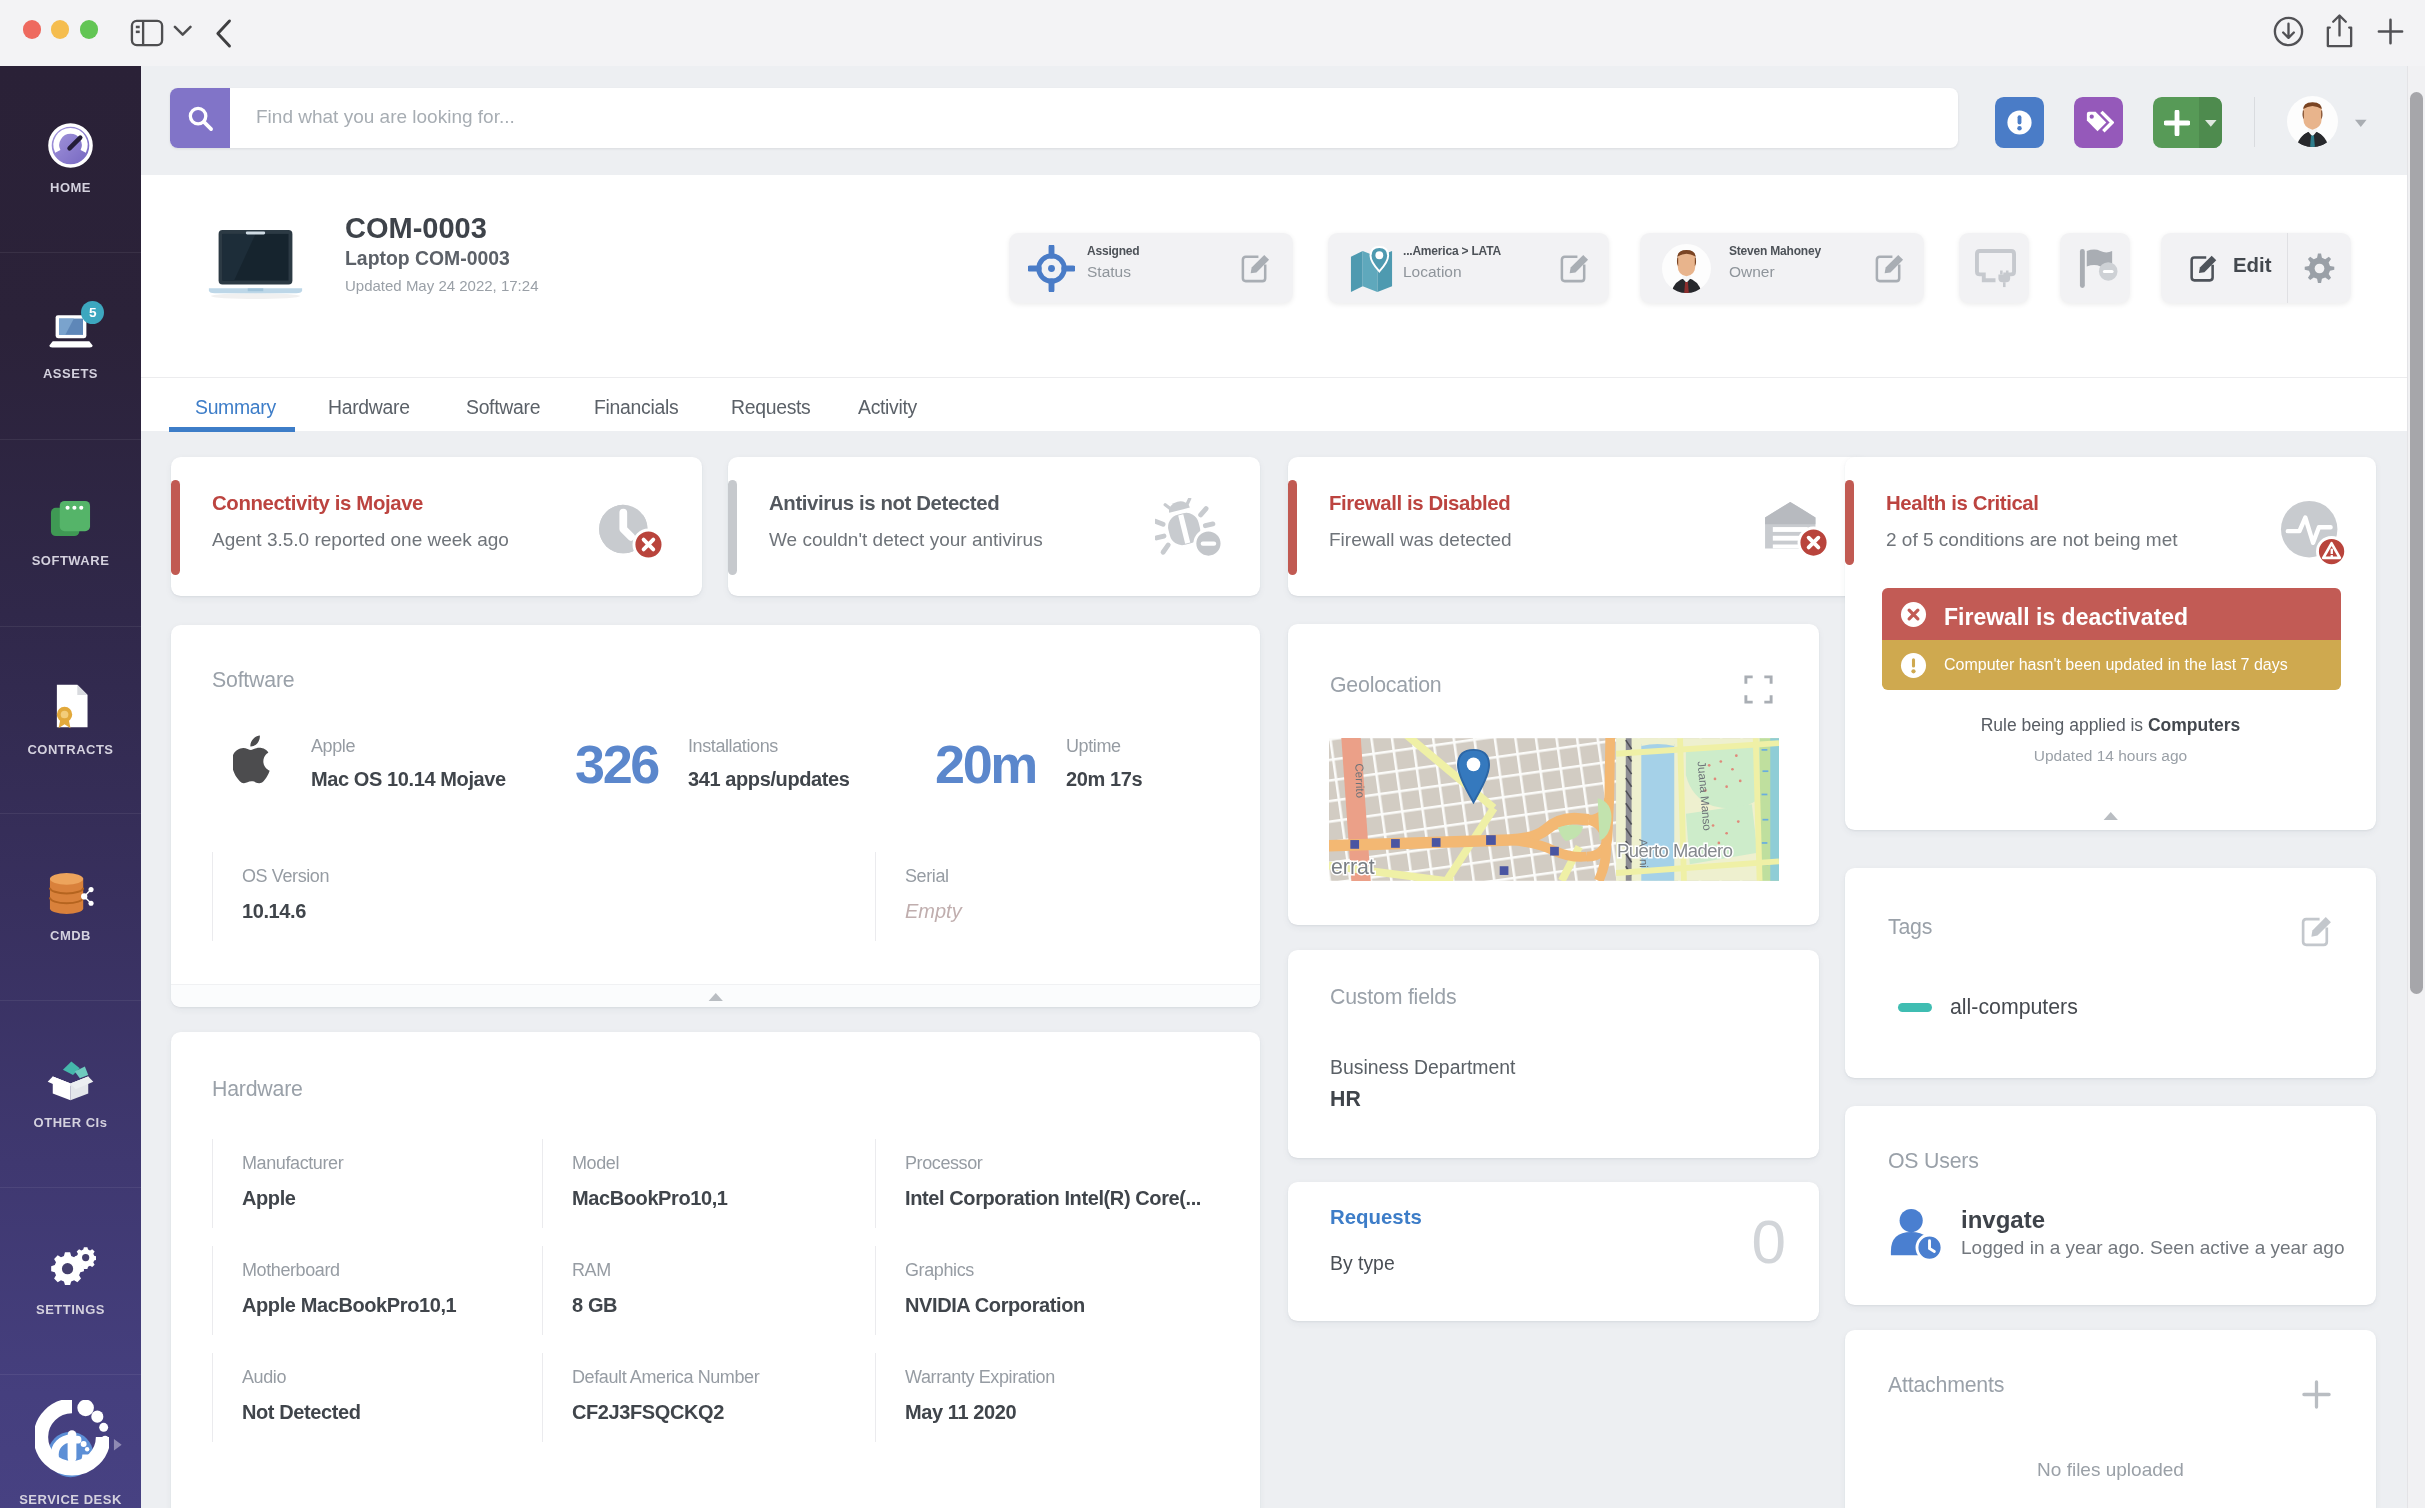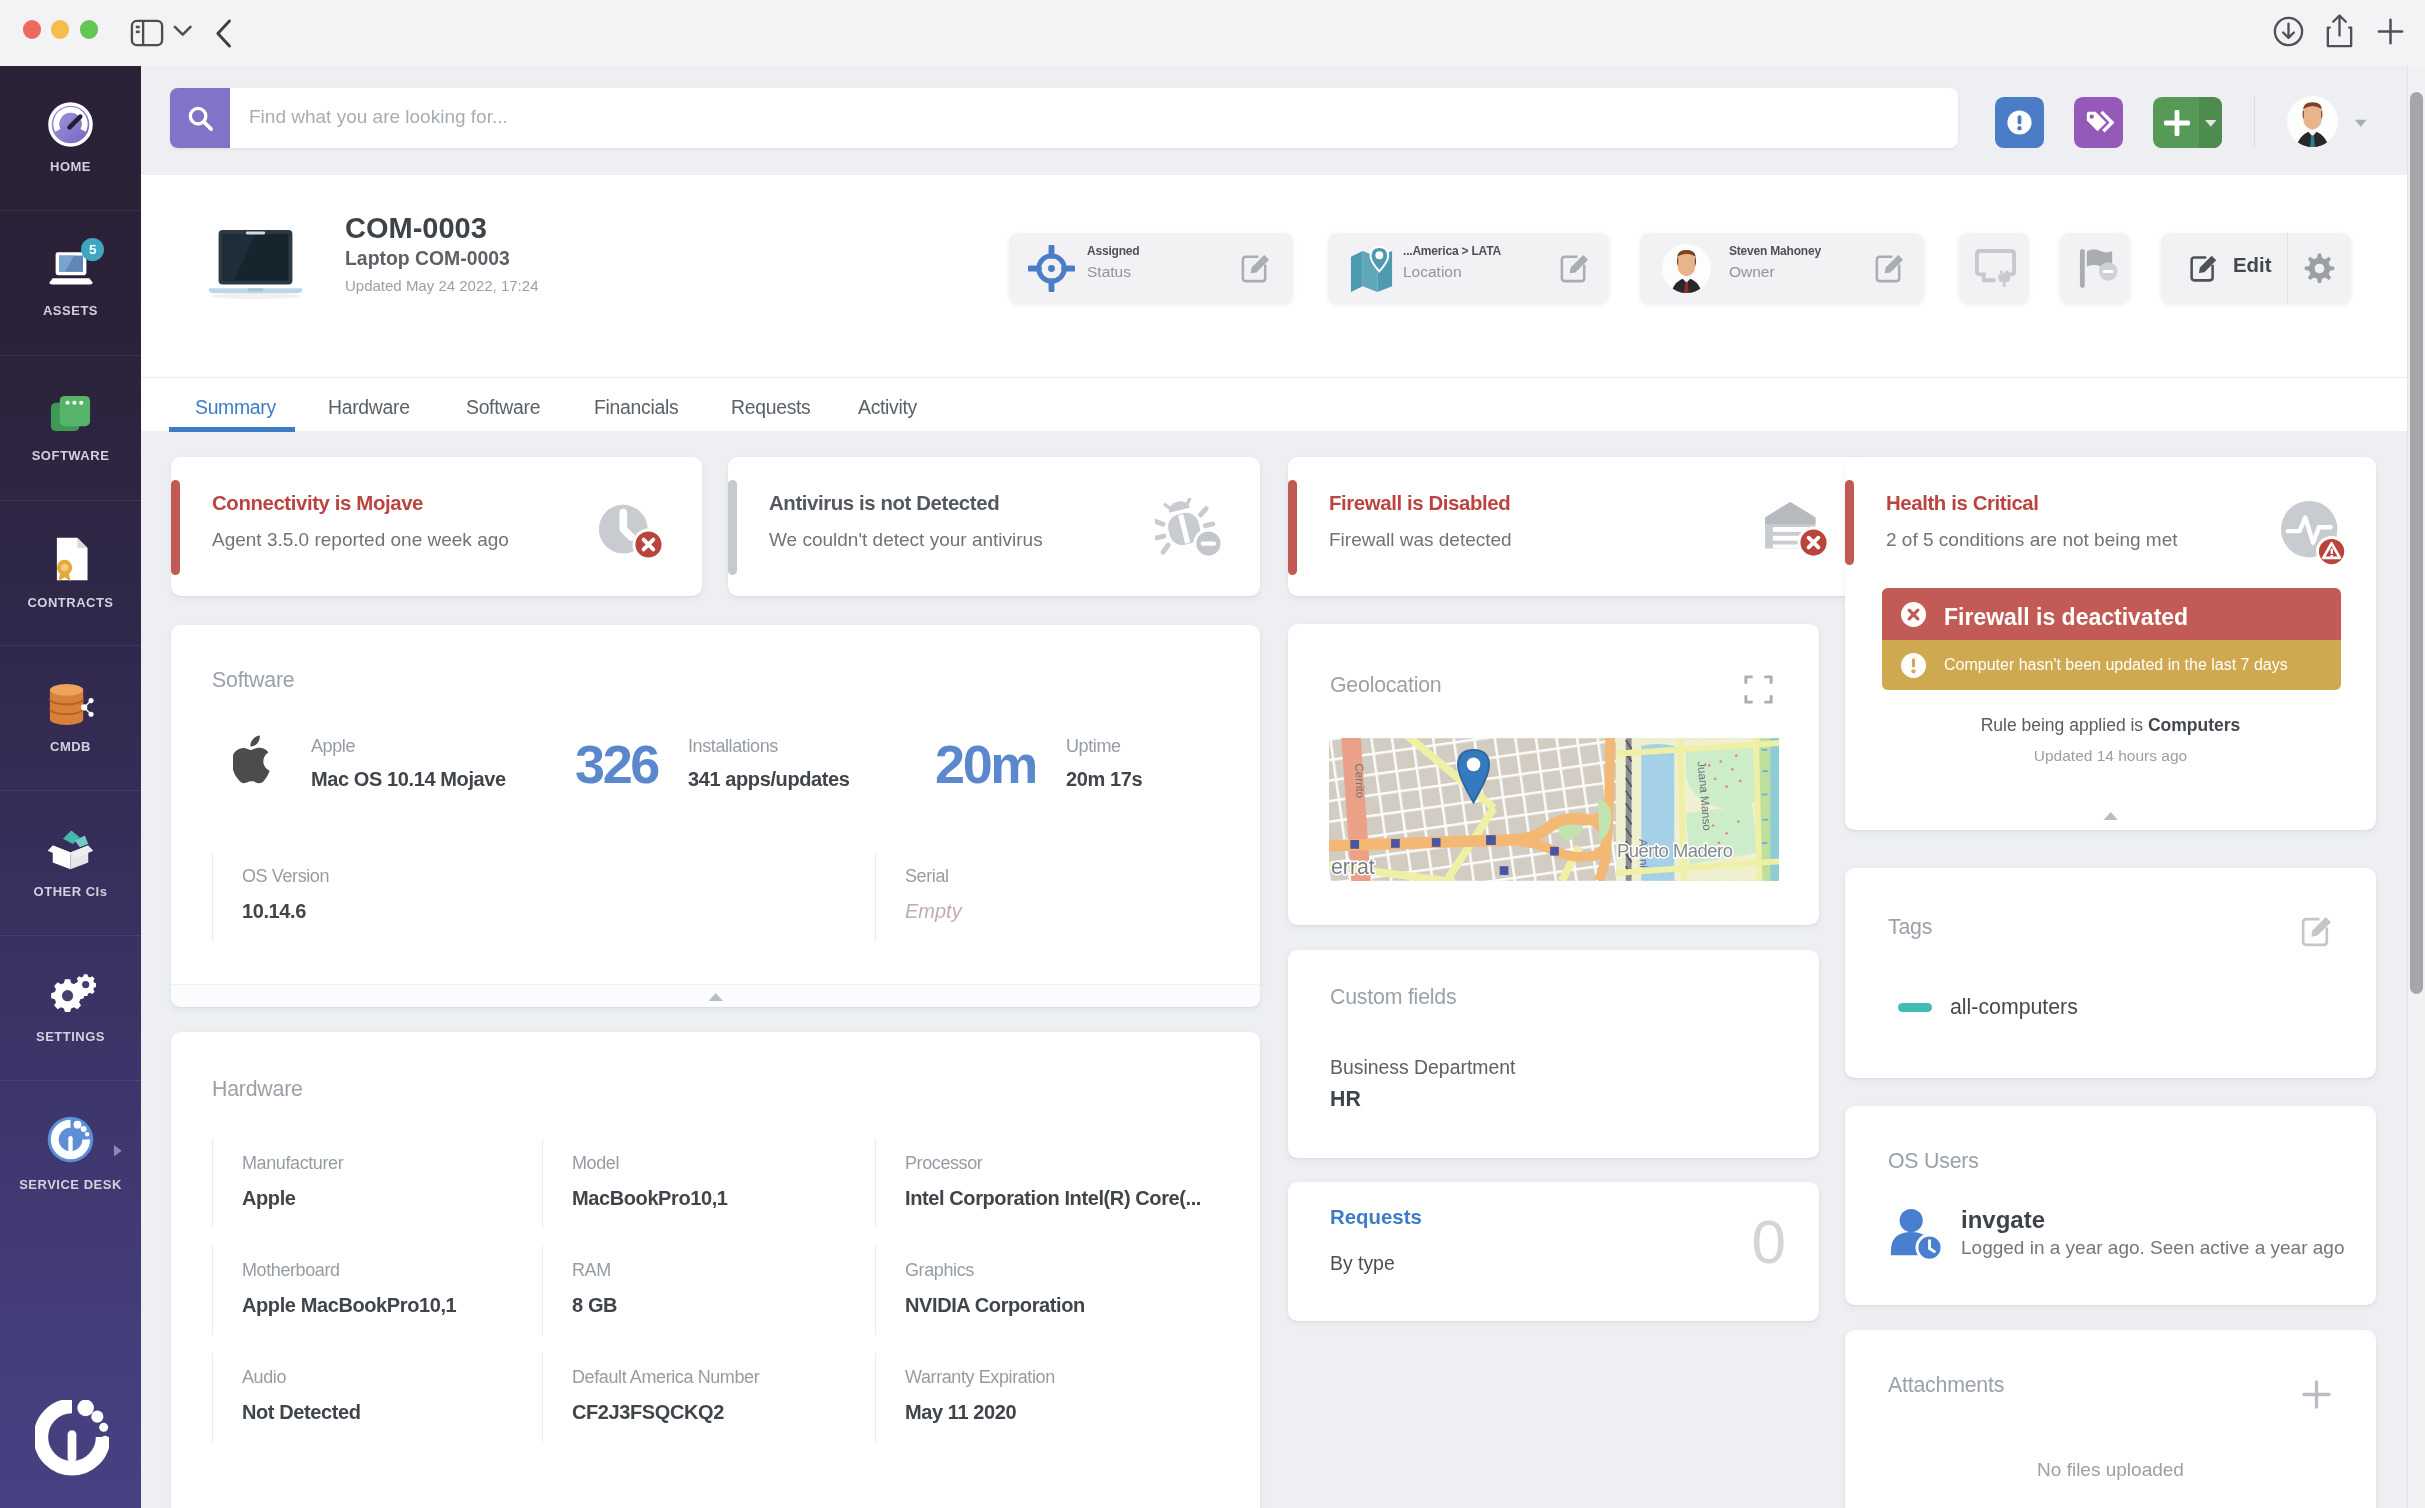--- a/index.html
+++ b/index.html
@@ -8,28 +8,28 @@
 .abs { position:absolute; }
 .card { position:absolute; background:#fff; border-radius:9.7px; box-shadow:0 1px 1.9px rgba(40,50,70,.07), 0 2.9px 7.8px rgba(40,50,70,.05); }
 
 
 #chrome { position:absolute; top:0; left:0; width:2426px; height:66px; background:#f3f3f5; }
 .tl { position:absolute; top:20.4px; width:18.4px; height:18.4px; border-radius:50%; }
 
 
 #sidebar { position:absolute; left:0; top:66px; width:141px; height:1443px;
   background:linear-gradient(180deg,#2a2137 0%, #2b2239 18%, #30284a 38%, #38305e 58%, #3f3870 76%, #453f7e 92%, #474182 100%); }
-.sbitem { width:141px; height:145px; display:flex; flex-direction:column; align-items:center; justify-content:center; border-bottom:1px solid rgba(255,255,255,0.07); }
+.sbitem { width:141px; height:187px; display:flex; flex-direction:column; align-items:center; justify-content:center; border-bottom:1px solid rgba(255,255,255,0.07); }
 .sblabel { margin-top:12.6px; font-size:13px; letter-spacing:0.5px; color:#d4d1de; font-weight:bold; }
 
 
 #searchstrip { position:absolute; left:141px; top:66px; width:2267px; height:109px; background:#edeff2; }
 #searchbar { position:absolute; left:29px; top:22px; width:1788px; height:60px; background:#fff; border-radius:7.8px; box-shadow:0 1px 2.9px rgba(0,0,0,.08); }
 #searchicon { position:absolute; left:0; top:0; width:60px; height:60px; background:#8174c8; border-radius:7.8px 0 0 7.8px; display:flex; align-items:center; justify-content:center; }
-#searchph { position:absolute; left:79px; top:18.4px; font-size:19px; color:#a7adb3; }
+#searchph { position:absolute; left:86px; top:18.4px; font-size:19px; color:#a7adb3; }
 .topbtn { position:absolute; top:31px; height:51px; border-radius:8.7px; }
 
 
 #header { position:absolute; left:141px; top:175px; width:2267px; height:202px; background:#fff; }
 .hcard { position:absolute; top:58px; height:70px; background:#f2f2f4; border-radius:9.7px; box-shadow:0 1.9px 4.9px rgba(0,0,0,.07); }
 .hcard .t1 { font-size:12px; font-weight:bold; color:#4d5258; letter-spacing:-0.2px; }
 .hcard .t2 { font-size:15.5px; color:#8f959b; margin-top:5.8px; }
 
 
 #tabsbar { position:absolute; left:141px; top:377px; width:2267px; height:54px; background:#fff; border-top:1px solid #ececee; }

